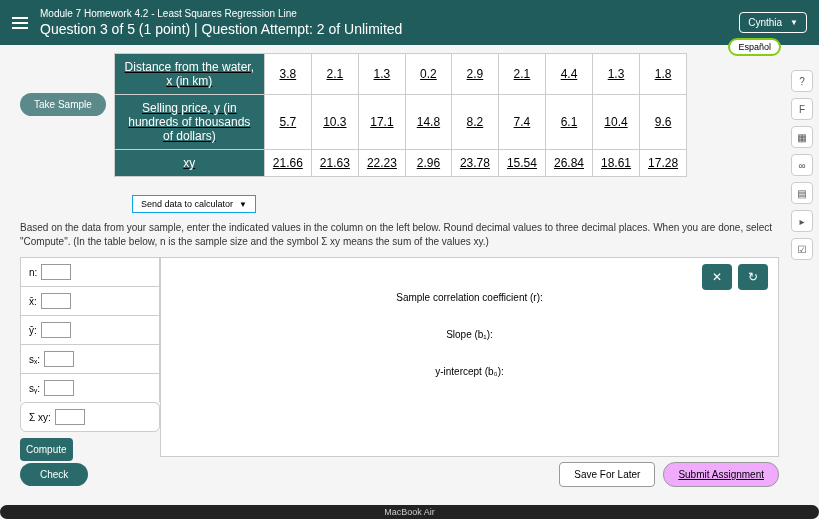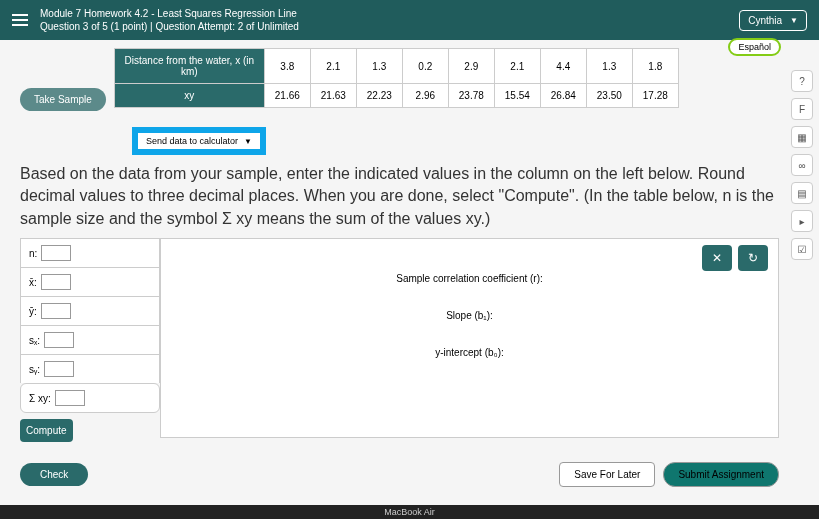--- a/index.html
+++ b/index.html
@@ -2,50 +2,50 @@
 <html><head>
 <meta charset="utf-8">
 <style>
 * { box-sizing: border-box; margin: 0; padding: 0; font-family: Arial, sans-serif; }
 body { background: #f5f5f5; width: 819px; height: 519px; overflow: hidden; position: relative; }
 .top-header { background: #205c5c; color: #fff; padding: 8px 12px; display: flex; align-items: center; gap: 12px; font-size: 10px; }
 .hamburger { display: flex; flex-direction: column; gap: 3px; cursor: pointer; }
 .hamburger span { width: 16px; height: 2px; background: #fff; }
 .header-inner { flex: 1; }
 .header-title { font-size: 10px; }
-.header-sub { font-size: 10px; margin-top: 2px; }
+.header-sub { font-size: 14px; margin-top: 2px; }
 .user-btn { border: 1px solid #fff; border-radius: 4px; padding: 4px 8px; font-size: 10px; display: flex; align-items: center; gap: 8px; cursor: pointer; }
 .esp { position: absolute; right: 38px; top: 38px; border: 2px solid #84cc16; border-radius: 10px; padding: 2px 8px; font-size: 9px; background: #fff; cursor: pointer; }
 .main { padding: 8px 40px 8px 20px; position: relative; display: flex; align-items: flex-start; gap: 8px; }
 .take-sample { background: #5c8a8a; color: #fff; border: none; border-radius: 14px; padding: 6px 14px; font-size: 10px; cursor: pointer; margin-top: 40px; white-space: nowrap; }
-table.data { border-collapse: collapse; font-size: 10px; }
+table.data { border-collapse: collapse; font-size: 12px; text-decoration: underline; }
 table.data th, table.data td { border: 1px solid #ccc; padding: 6px 8px; text-align: center; }
 table.data th { background: #2a6a6a; color: #fff; font-weight: normal; width: 150px; }
 table.data td { background: #fff; width: 46px; }
 .send-row { margin: 8px 0 8px 132px; }
-.send-btn { border: 6px solid #0ea5e9; background: #fff; font-size: 9px; padding: 3px 8px; cursor: pointer; display: inline-flex; align-items: center; gap: 6px; }
+.send-btn { border: 1px solid #0ea5e9; background: #fff; font-size: 9px; padding: 3px 8px; cursor: pointer; display: inline-flex; align-items: center; gap: 6px; }
 .chev { font-size: 8px; }
-.instr { font-size: 16px; color: #333; margin: 0 40px 8px 20px; line-height: 1.4; }
+.instr { font-size: 10px; color: #333; margin: 0 40px 8px 20px; line-height: 1.4; }
 .work-area { display: flex; gap: 0; margin: 0 40px 8px 20px; align-items: flex-start; }
 .inputs { width: 140px; }
 .input-row { border: 1px solid #ccc; border-bottom: none; background: #fff; padding: 6px 8px; font-size: 10px; display: flex; align-items: center; gap: 4px; }
 .inputs .input-row:last-of-type { border-bottom: 1px solid #ccc; border-radius: 6px; }
 .input-row input { width: 30px; height: 16px; border: 1px solid #999; font-size: 9px; text-align: center; }
 .compute { background: #2a6a6a; color: #fff; border: none; border-radius: 4px; padding: 6px 6px; font-size: 10px; margin-top: 6px; cursor: pointer; }
 .results { flex: 1; border: 1px solid #ccc; background: #fff; padding: 8px; position: relative; min-height: 200px; }
 .res-controls { position: absolute; right: 10px; top: 6px; display: flex; gap: 6px; }
 .res-controls button { width: 30px; height: 26px; background: #2a6a6a; color: #fff; border: none; border-radius: 4px; font-size: 12px; cursor: pointer; }
 .res-row { font-size: 10px; text-align: center; margin: 26px 0; }
 .bottom-bar { position: absolute; left: 0; right: 0; bottom: 26px; display: flex; align-items: center; padding: 6px 40px 6px 20px; gap: 8px; }
 .check { background: #2a6a6a; color: #fff; border: none; border-radius: 14px; padding: 6px 20px; font-size: 10px; cursor: pointer; }
 .spacer { flex: 1; }
 .save-later { background: #fff; border: 1px solid #999; border-radius: 4px; padding: 6px 14px; font-size: 10px; cursor: pointer; }
-.submit { background: #0f766e; border: 1px solid #999; border-radius: 12px; padding: 6px 14px; font-size: 10px; cursor: pointer; }
+.submit { background: #f0abfc; border: 1px solid #999; border-radius: 12px; padding: 6px 14px; font-size: 10px; cursor: pointer; text-decoration: underline; }
 .copyright { position: absolute; right: 40px; bottom: 4px; font-size: 8px; color: #666; }
-.mac { position: absolute; bottom: 0; left: 0; right: 0; background: #222; color: #ccc; text-align: center; font-size: 9px; padding: 2px; }
+.mac { position: absolute; bottom: 0; left: 0; right: 0; background: #222; color: #ccc; text-align: center; font-size: 9px; padding: 2px; border-radius: 7px; }
 .side-tools { position: absolute; right: 6px; top: 70px; display: flex; flex-direction: column; gap: 6px; }
 .side-tools div { width: 22px; height: 22px; border: 1px solid #ccc; border-radius: 4px; background: #fff; font-size: 10px; display: flex; align-items: center; justify-content: center; cursor: pointer; color: #555; }
 </style>
 </head>
 <body>
 
 <div class="top-header">
   <div class="hamburger">
       <span></span>
       <span></span>
@@ -83,29 +83,41 @@
       <td>2.1</td>
       <td>1.3</td>
       <td>0.2</td>
       <td>2.9</td>
       <td>2.1</td>
       <td>4.4</td>
       <td>1.3</td>
       <td>1.8</td>
     </tr>
     <tr>
+      <th>Selling price, y (in hundreds of thousands of dollars)</th>
+      <td>5.7</td>
+      <td>10.3</td>
+      <td>17.1</td>
+      <td>14.8</td>
+      <td>8.2</td>
+      <td>7.4</td>
+      <td>6.1</td>
+      <td>10.4</td>
+      <td>9.6</td>
+    </tr>
+    <tr>
       <th>xy</th>
       <td>21.66</td>
       <td>21.63</td>
       <td>22.23</td>
       <td>2.96</td>
       <td>23.78</td>
       <td>15.54</td>
       <td>26.84</td>
-      <td>23.50</td>
+      <td>18.61</td>
       <td>17.28</td>
     </tr>
   </tbody>
     </table>
 </div>
 
 <div class="send-row">
   <button class="send-btn">
     <span>Send data to calculator</span>
     <span class="chev">▼</span>

